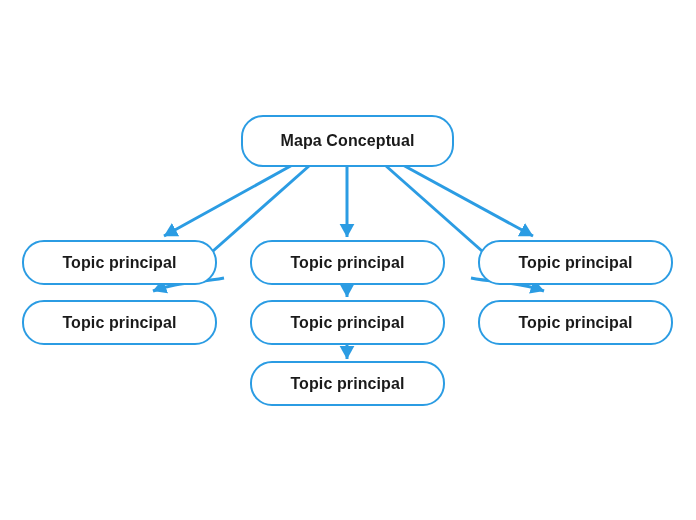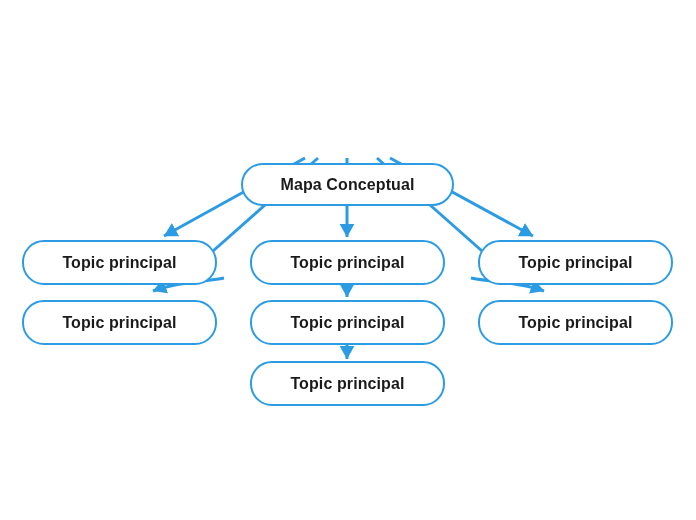--- a/index.html
+++ b/index.html
@@ -43,21 +43,21 @@
     justify-content: center;
     cursor: pointer;
   }
   .node-label {
     font-weight: 700;
     font-size: 16px;
     color: var(--text-color, #1a1a1a);
     white-space: nowrap;
     letter-spacing: 0.1px;
   }
-  .node.root  { left: 241px; top: 115px; width: 213px; height: 43px; margin-top: 48px; }
+  .node.root  { left: 241px; top: 115px; width: 213px; height: 52px; }
   .node.l1    { left:  22px; top: 240px; width: 195px; height: 45px; }
   .node.l2    { left:  22px; top: 300px; width: 195px; height: 45px; }
   .node.m1    { left: 250px; top: 240px; width: 195px; height: 45px; }
   .node.m2    { left: 250px; top: 300px; width: 195px; height: 45px; }
   .node.m3    { left: 250px; top: 361px; width: 195px; height: 45px; }
   .node.r1    { left: 478px; top: 240px; width: 195px; height: 45px; }
   .node.r2    { left: 478px; top: 300px; width: 195px; height: 45px; }
 </style>
 </head>
 <body>

